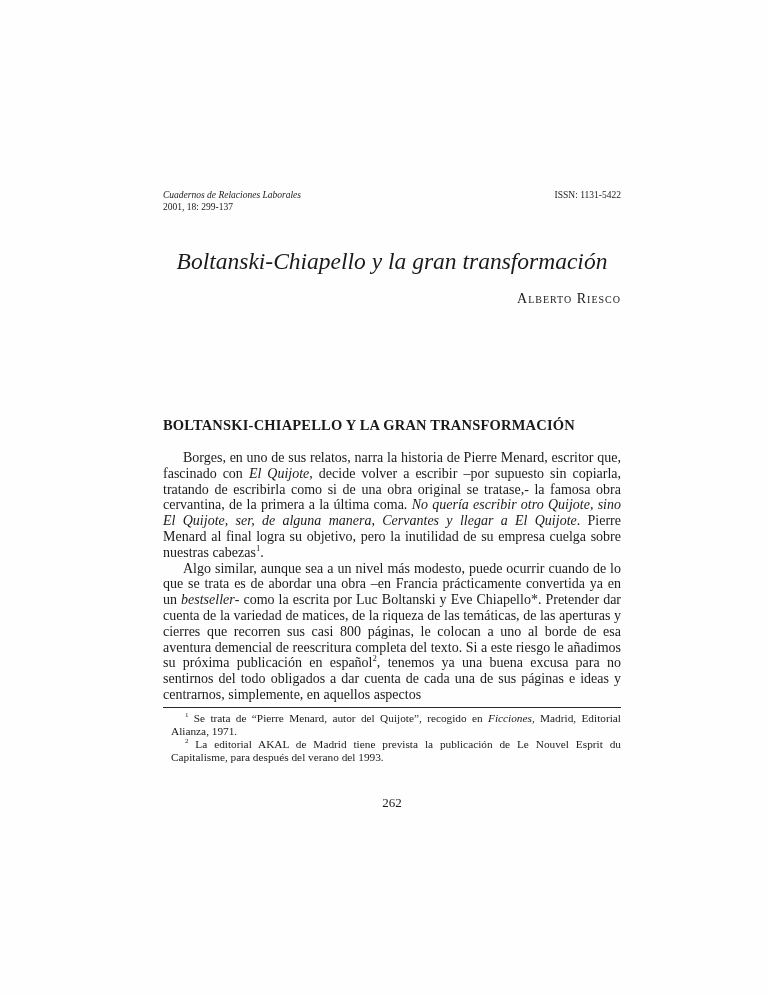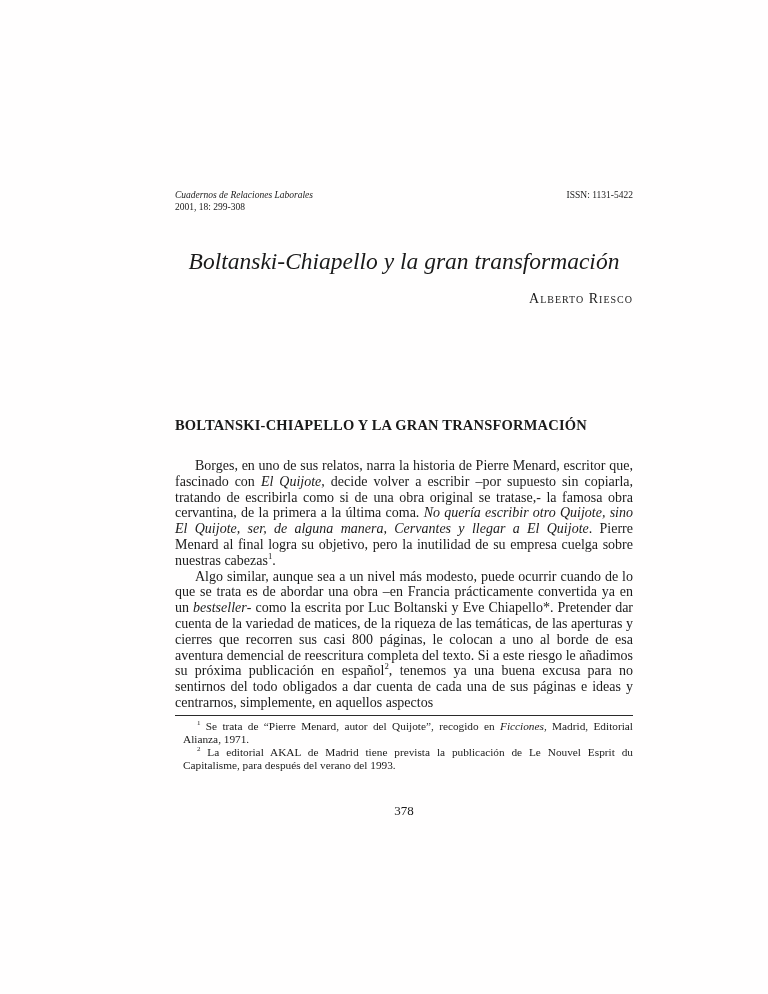--- a/index.html
+++ b/index.html
@@ -10,21 +10,21 @@
     color:#1a1a1a;
   }
   .page {
     position:relative;
     width:768px; height:994px;
     background:#fffefe;
     overflow:hidden;
   }
   .content {
     position:absolute;
-    left:175px; top:0;
+    left:163px; top:0;
     width:458px;
   }
   .header-row {
     margin-top:190px;
     display:flex;
     justify-content:space-between;
     align-items:flex-start;
     font-size:9.5px;
     line-height:11.5px;
   }
@@ -45,21 +45,21 @@
     letter-spacing:1px;
   }
   .section-heading {
     margin-top:110px;
     font-weight:bold;
     font-size:14.5px;
     line-height:17px;
     letter-spacing:0.2px;
   }
   .body-text {
-    margin-top:24px;
+    margin-top:16px;
     font-size:14px;
     line-height:15.8px;
     text-align:justify;
   }
   .body-para { text-indent:20px; }
   .italic { font-style:italic; }
   sup {
     font-size:0.62em;
     vertical-align:super;
     line-height:0;
@@ -85,21 +85,21 @@
 </style>
 </head>
 <body>
 
 <div class="page">
   <div class="content">
 
     <div class="header-row">
       <div>
         <div class="journal-name">Cuadernos de Relaciones Laborales</div>
-        <div class="journal-issue">2001, 18: 299-308</div>
+        <div class="journal-issue">2001, 18: 299-137</div>
       </div>
       <div class="issn">ISSN: 1131-5422</div>
     </div>
 
     <h1 class="article-title">Boltanski-Chiapello y la gran transformación</h1>
 
     <div class="author">Alberto Riesco</div>
 
     <h2 class="section-heading">BOLTANSKI-CHIAPELLO Y LA GRAN TRANSFORMACIÓN</h2>
 
@@ -108,16 +108,16 @@
         <p class="body-para"><span>Algo similar, aunque sea a un nivel más modesto, puede ocurrir cuando de lo que se trata es de abordar una obra –en Francia prácticamente convertida ya en un </span><span class="italic">bestseller</span><span>- como la escrita por Luc Boltanski y Eve Chiapello*. Pretender dar cuenta de la variedad de matices, de la riqueza de las temáticas, de las aperturas y cierres que recorren sus casi 800 páginas, le colocan a uno al borde de esa aventura demencial de reescritura completa del texto. Si a este riesgo le añadimos su próxima publicación en español</span><sup>2</sup><span>, tenemos ya una buena excusa para no sentirnos del todo obligados a dar cuenta de cada una de sus páginas e ideas y centrarnos, simplemente, en aquellos aspectos</span></p>
       </div>
 
     <div class="fn-rule"></div>
 
     <div class="footnotes">
         <p class="footnote"><sup>1</sup><span> Se trata de “Pierre Menard, autor del Quijote”, recogido en </span><span class="italic">Ficciones</span><span>, Madrid, Editorial Alianza, 1971.</span></p>
         <p class="footnote"><sup>2</sup><span> La editorial AKAL de Madrid tiene prevista la publicación de Le Nouvel Esprit du Capitalisme, para después del verano del 1993.</span></p>
       </div>
 
-    <div class="page-number">378</div>
+    <div class="page-number">262</div>
 
   </div>
 </div>
 
 </body></html>

